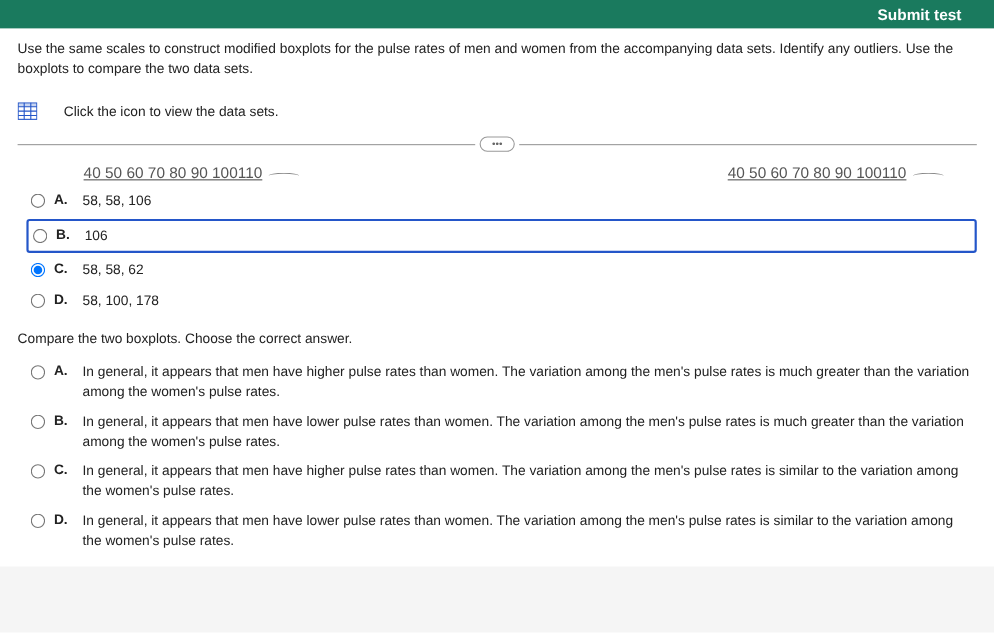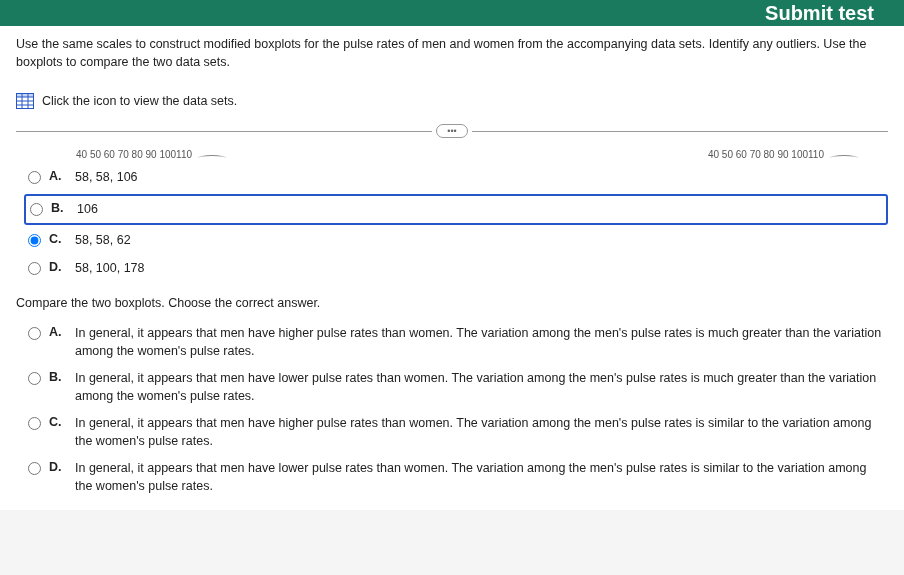--- a/index.html
+++ b/index.html
@@ -19,37 +19,37 @@
       background: #1a7a5e;
       height: 26px;
       display: flex;
       justify-content: flex-end;
       align-items: center;
       padding-right: 30px;
     }
     .submit-btn {
       color: #fff;
       font-weight: bold;
-      font-size: 20px;
+      font-size: 14px;
       cursor: pointer;
     }
     .content {
       background: #fff;
       padding: 10px 16px;
       font-size: 12.5px;
       color: #222;
     }
     .instructions {
       margin-bottom: 22px;
       line-height: 1.4;
     }
     .data-link {
       display: flex;
       align-items: center;
-      gap: 8px;
+      gap: 24px;
       margin: 10px 0 14px 0;
     }
     .table-icon {
       width: 18px;
       height: 16px;
       display: inline-block;
     }
     .divider-row {
       display: flex;
       align-items: center;
@@ -69,22 +69,23 @@
       color: #666;
       background: #fff;
       margin: 0 4px;
       height: 14px;
       line-height: 12px;
     }
     .scales-row {
       display: flex;
       justify-content: space-between;
       padding: 10px 30px 4px 60px;
-      font-size: 10px;
+      font-size: 14px;
       color: #555;
+      text-decoration: underline;
     }
     .scale {
       display: flex;
       align-items: center;
       gap: 6px;
     }
     .scale-tail {
       width: 28px;
       height: 6px;
       border-top: 1px solid #888;

